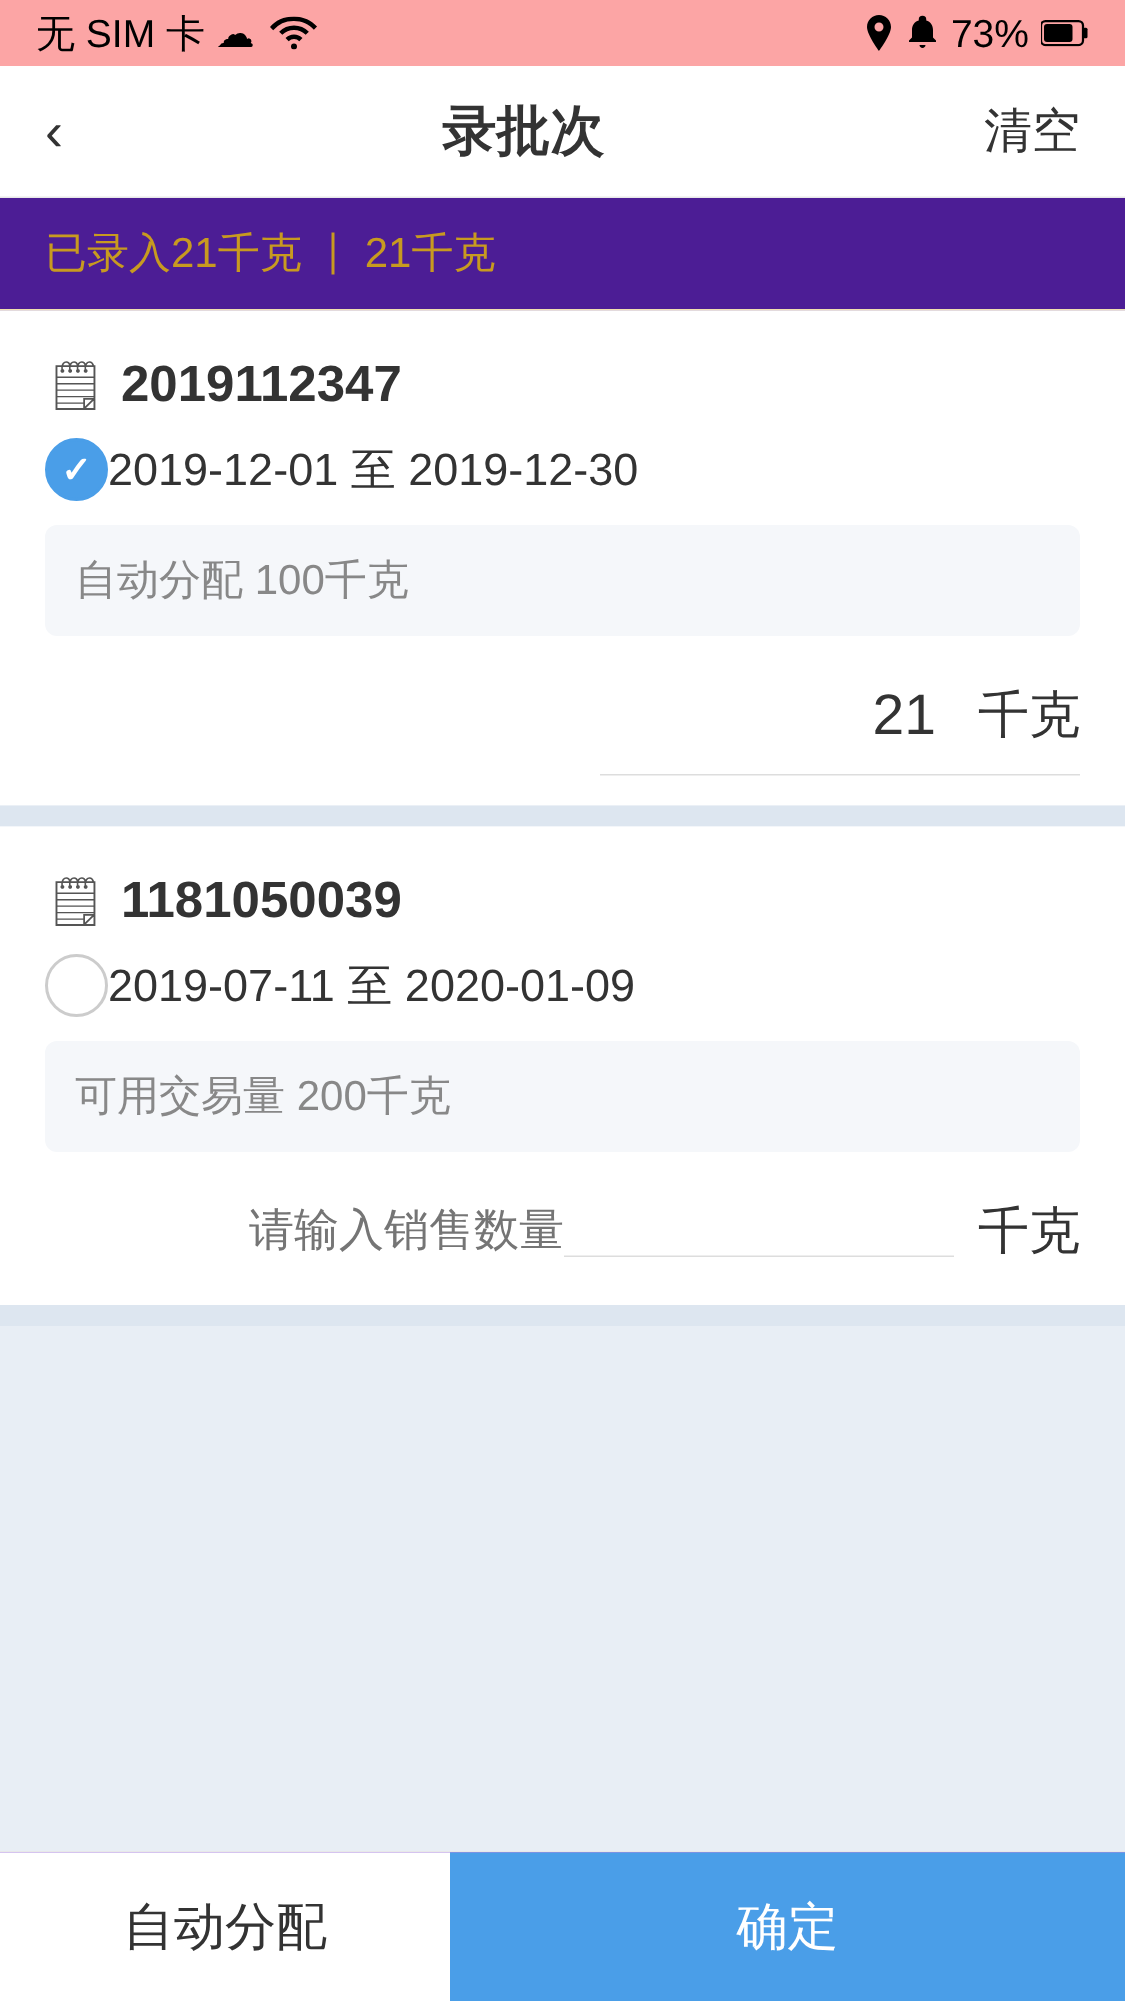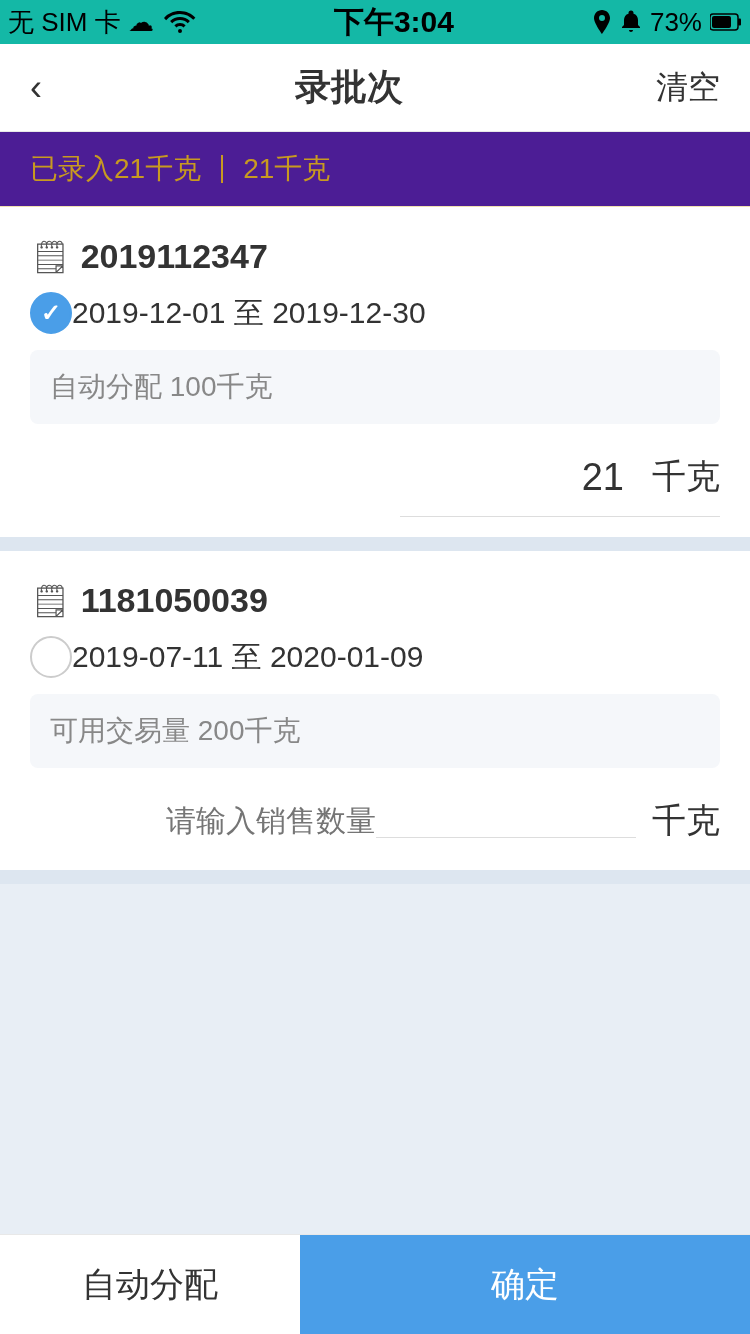--- a/index.html
+++ b/index.html
@@ -9,25 +9,25 @@
       min-height: 1334px;
       font-family: -apple-system, "PingFang SC", "Helvetica Neue", Arial, sans-serif;
       background: #f0f4f8;
       overflow-x: hidden;
     }
 
     
     .status-bar {
       width: 750px;
       height: 44px;
-      background: #14b8a6;
+      background: #fca5a5;
       display: flex;
       align-items: center;
       justify-content: space-between;
-      padding: 0 8px;
+      padding: 0 24px;
       font-size: 28px;
     }
     .status-left {
       display: flex;
       align-items: center;
       gap: 10px;
       font-size: 26px;
       color: #000;
     }
     .status-center {
@@ -272,21 +272,20 @@
 </head>
 <body>
 
 <div class="status-bar">
   <div class="status-left">
     <span>无 SIM 卡 ☁</span>
     <svg width="32" height="22" viewBox="0 0 32 22">
         <path d="M16 18a2 2 0 1 1 0 4 2 2 0 0 1 0-4zm0-6a8 8 0 0 1 5.66 2.34l-2.12 2.12A5 5 0 0 0 16 15a5 5 0 0 0-3.54 1.46l-2.12-2.12A8 8 0 0 1 16 12zm0-6a14 14 0 0 1 9.9 4.1l-2.12 2.12A11 11 0 0 0 16 9a11 11 0 0 0-7.78 3.22L6.1 10.1A14 14 0 0 1 16 6zm0-6C9.37 0 3.37 2.69 0 7.08l2.12 2.13A17.93 17.93 0 0 1 16 3c5.25 0 9.97 2.24 13.25 5.83l2.1-2.1C27.87 2.78 22.27 0 16 0z" fill="#000"></path>
       </svg>
   </div>
-  <div class="status-center">下午3:04</div>
   <div class="status-right">
     <svg width="20" height="24" viewBox="0 0 20 24">
         <path d="M10 0C5.58 0 2 3.58 2 8c0 5.25 8 16 8 16s8-10.75 8-16c0-4.42-3.58-8-8-8zm0 11a3 3 0 1 1 0-6 3 3 0 0 1 0 6z" fill="#000"></path>
       </svg>
     <svg width="22" height="24" viewBox="0 0 22 24">
         <path d="M11 22c1.1 0 2-.9 2-2H9c0 1.1.9 2 2 2zm7-7V10c0-3.07-1.64-5.64-4.5-6.32V3a2.5 2.5 0 0 0-5 0v.68C5.63 4.36 4 6.92 4 10v5l-2 2v1h18v-1l-2-2z" fill="#000"></path>
       </svg>
     <span>73%</span>
     <svg width="32" height="18" viewBox="0 0 32 18">
         <rect x="0" y="1" width="28" height="16" rx="3" ry="3" fill="none" stroke="#000" stroke-width="1.5"></rect>

